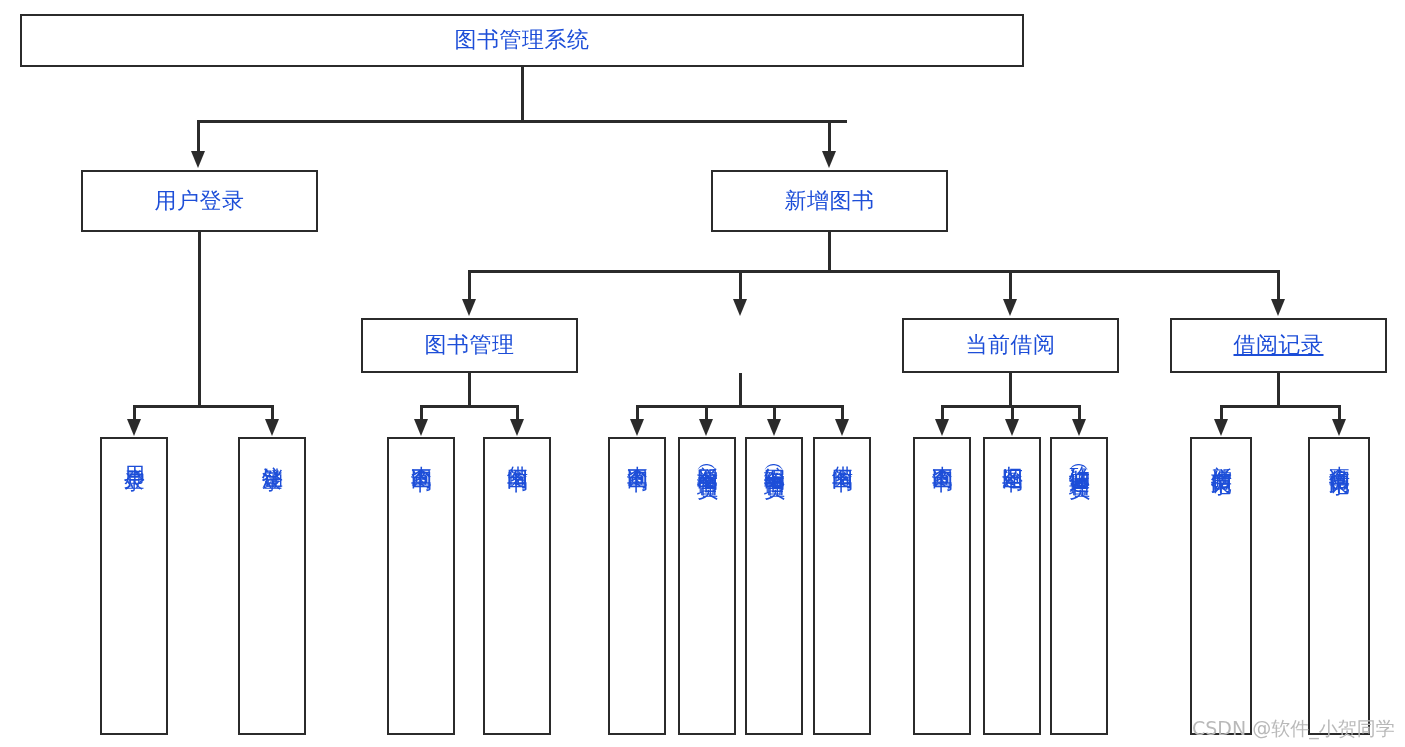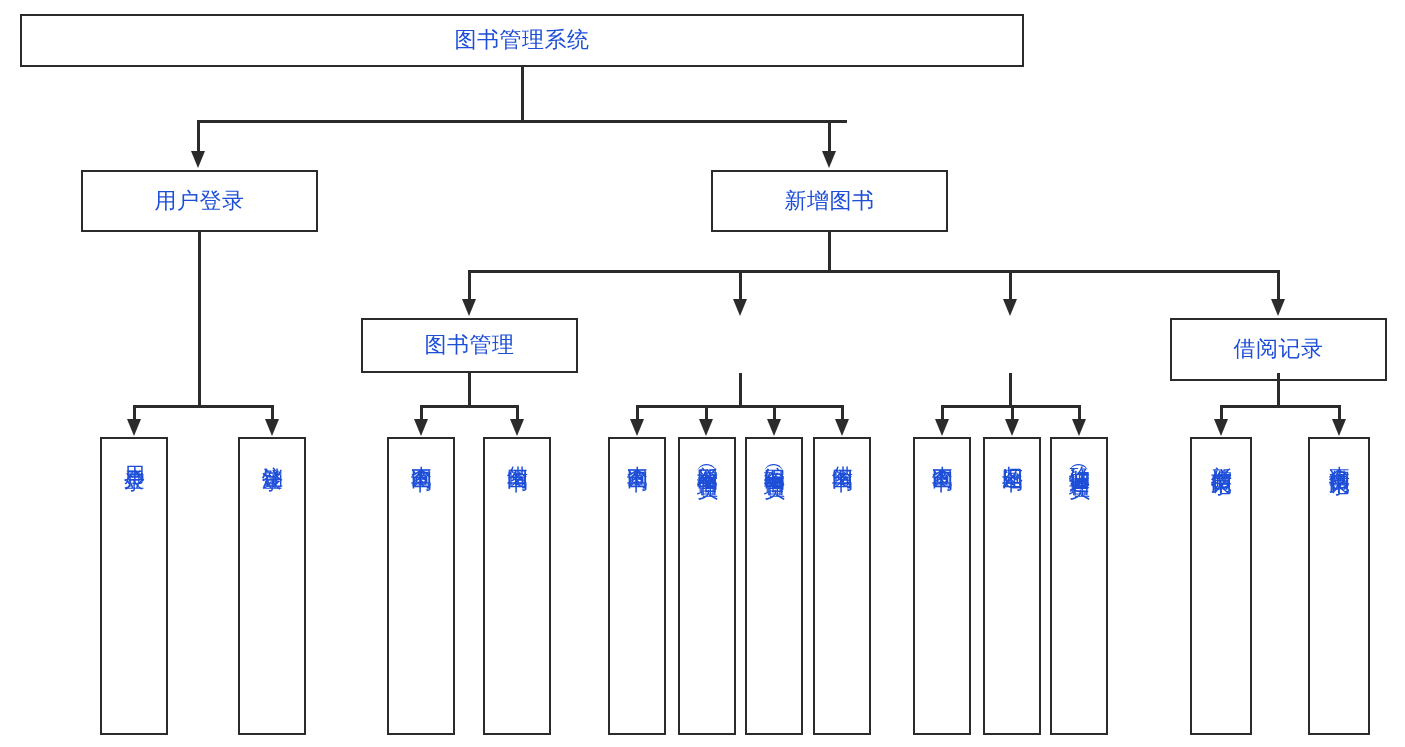--- a/index.html
+++ b/index.html
@@ -123,21 +123,24 @@
   <div class="ln v" style="left:739px; top:270px; height:31px;"></div>
   <div class="arrow" style="left:733px; top:299px;"></div>
   <div class="ln v" style="left:1009px; top:270px; height:31px;"></div>
   <div class="arrow" style="left:1003px; top:299px;"></div>
   <div class="ln v" style="left:1277px; top:270px; height:31px;"></div>
   <div class="arrow" style="left:1271px; top:299px;"></div>
 
   <div class="node horiz" style="left: 361px; top: 318px; width: 217px; height: 55px;">
     <span class="label">图书管理</span>
   </div>
-  <div class="node horiz" style="left: 1170px; top: 318px; width: 217px; height: 63px;">
+  <div class="node horiz" style="left: 902px; top: 318px; width: 217px; height: 55px;">
+    <span class="label">当前借阅</span>
+  </div>
+  <div class="node horiz" style="left: 1170px; top: 318px; width: 217px; height: 55px; text-decoration: underline;">
     <span class="label">借阅记录</span>
   </div>
 
   <div class="ln v" style="left:468px; top:373px; height:32px;"></div>
   <div class="ln h" style="left:420px; top:405px; width:97px;"></div>
   <div class="ln v" style="left:420px; top:405px; height:16px;"></div>
   <div class="arrow" style="left:414px; top:419px;"></div>
   <div class="ln v" style="left:516px; top:405px; height:16px;"></div>
   <div class="arrow" style="left:510px; top:419px;"></div>
 
@@ -201,14 +204,15 @@
   <div class="node vert" style="left: 1050px; top: 437px; width: 58px; height: 298px;">
     <span class="label">确认归还（管理员）</span>
   </div>
   <div class="node vert" style="left: 1190px; top: 437px; width: 62px; height: 298px;">
     <span class="label">新增借阅记录</span>
   </div>
   <div class="node vert" style="left: 1308px; top: 437px; width: 62px; height: 298px;">
     <span class="label">查询借阅记录</span>
   </div>
 
+  <div id="watermark" style="left: 1192px; top: 716px;">CSDN @软件_小贺同学</div>
 
 </div>
 
 </body></html>

